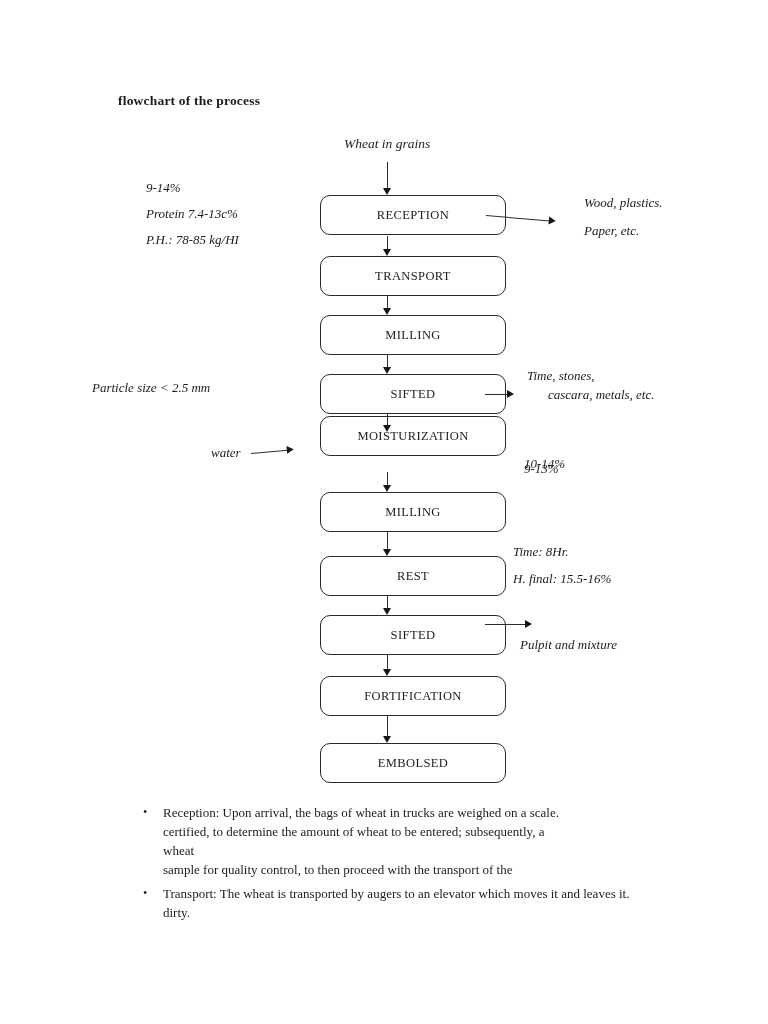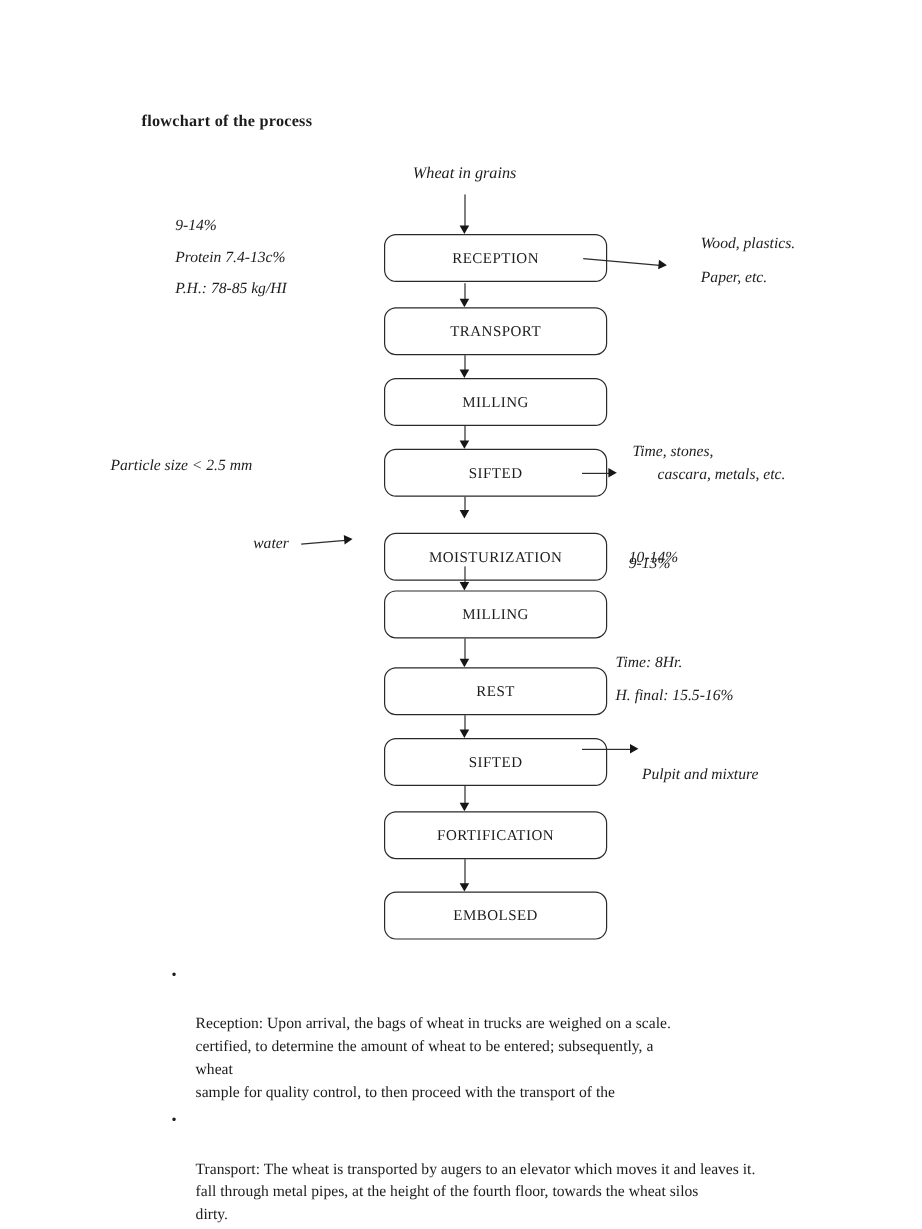--- a/index.html
+++ b/index.html
@@ -66,39 +66,39 @@
 
   
   .notes{
     position:absolute;left:143px;top:803px;width:540px;
     margin:0;padding:0;list-style:none;
     font-size:13px;line-height:19px;
   }
   .note-item{display:flex;align-items:flex-start;}
   .note-item + .note-item{margin-top:5px;}
   .note-bullet{width:20px;flex:0 0 20px;font-size:12px;line-height:19px;}
-  .note-lines{flex:1;margin-top:40px;}
+  .note-lines{flex:1;}
 </style>
 </head>
 <body>
 
 <div class="page">
 
   <div class="doc-title">flowchart of the process</div>
 
   <div>
 
     <div class="lbl" style="left:344px;top:136px;font-size:13.5px">Wheat in grains</div>
     <div class="varrow" style="top:162px;height:33px"></div>
 
     <div class="fbox" style="top:195px">RECEPTION</div>
     <div class="fbox" style="top:256px">TRANSPORT</div>
     <div class="fbox" style="top:315px">MILLING</div>
     <div class="fbox" style="top:374px">SIFTED</div>
-    <div class="fbox" style="top:444px">MOISTURIZATION</div>
+    <div class="fbox" style="top:416px">MOISTURIZATION</div>
     <div class="fbox" style="top:492px">MILLING</div>
     <div class="fbox" style="top:556px">REST</div>
     <div class="fbox" style="top:615px">SIFTED</div>
     <div class="fbox" style="top:676px">FORTIFICATION</div>
     <div class="fbox" style="top:743px">EMBOLSED</div>
 
     <div class="varrow" style="top:236px;height:20px"></div>
     <div class="varrow" style="top:296px;height:19px"></div>
     <div class="varrow" style="top:355px;height:19px"></div>
     <div class="varrow" style="top:414px;height:18px"></div>
@@ -120,37 +120,36 @@
     <div class="lbl" style="left:211px;top:445px">water</div>
 
     <div class="lbl" style="left:584px;top:195px">Wood, plastics.</div>
     <div class="lbl" style="left:584px;top:223px">Paper, etc.</div>
     <div class="lbl" style="left:527px;top:368px">Time, stones,</div>
     <div class="lbl" style="left:548px;top:387px">cascara, metals, etc.</div>
     <div class="lbl" style="left:524px;top:456px">10-14%</div>
     <div class="lbl" style="left:524px;top:461px">9-13%</div>
     <div class="lbl" style="left:513px;top:544px">Time: 8Hr.</div>
     <div class="lbl" style="left:513px;top:571px">H. final: 15.5-16%</div>
-    <div class="lbl" style="left:535px;top:637px">Pulpit and mixture</div>
+    <div class="lbl" style="left:520px;top:637px">Pulpit and mixture</div>
 
   </div>
 
   <ul class="notes">
     <li class="note-item">
       <span class="note-bullet">•</span>
       <div class="note-lines">
         <div>Reception: Upon arrival, the bags of wheat in trucks are weighed on a scale.</div>
         <div>certified, to determine the amount of wheat to be entered; subsequently, a</div>
         <div>wheat</div>
         <div>sample for quality control, to then proceed with the transport of the</div>
       </div>
     </li>
     <li class="note-item">
       <span class="note-bullet">•</span>
       <div class="note-lines">
         <div>Transport: The wheat is transported by augers to an elevator which moves it and leaves it.</div>
-        <div>fall through metal pipes, at the height of the fourth floor, towards the wheat silos</div>
         <div>dirty.</div>
       </div>
     </li>
   </ul>
 
 </div>
 
 </body></html>

